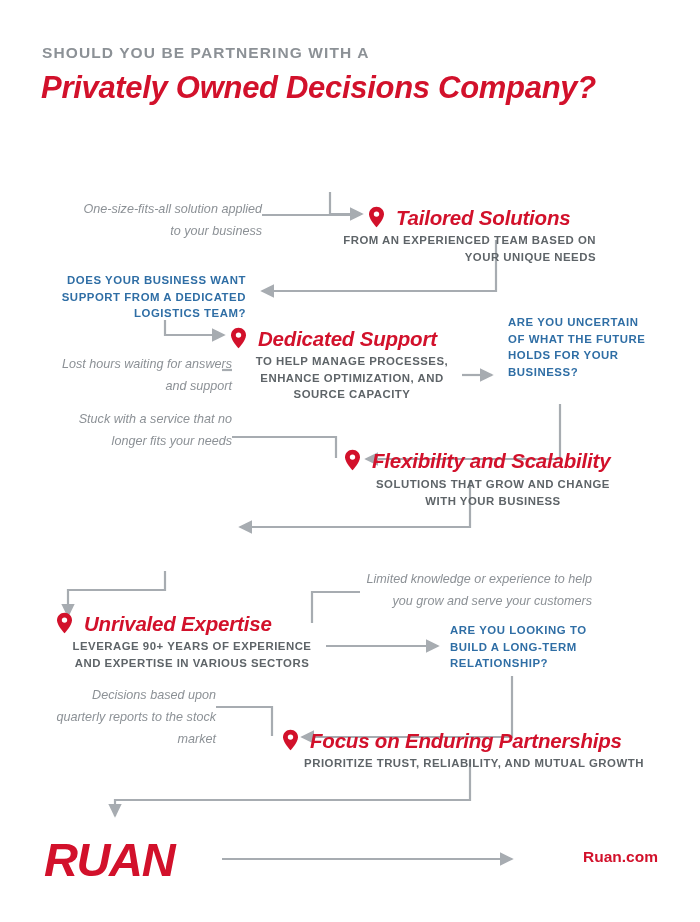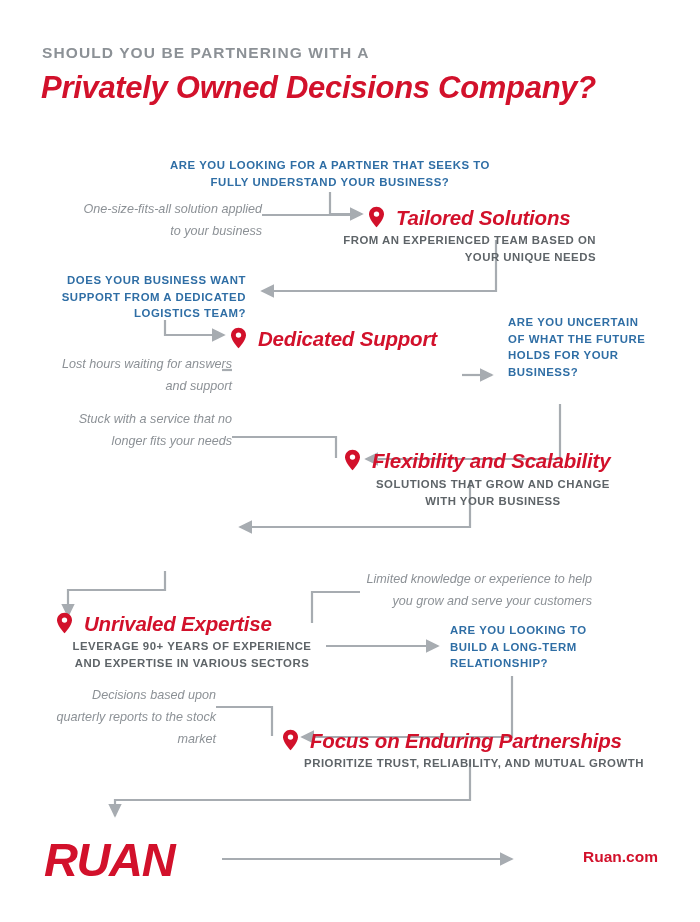--- a/index.html
+++ b/index.html
@@ -161,21 +161,20 @@
       <path d="M512,676 L512,737 L302,737" marker-end="url(#arrow)"></path>
 
       <path d="M216,707 L272,707 L272,736"></path>
 
       <path d="M470,760 L470,800 L115,800 L115,816" marker-end="url(#arrow)"></path>
 
       <path d="M222,859 L512,859" marker-end="url(#arrow)"></path>
     </g>
   </svg>
 
-  <div class="q ta-c" style="left:160px; top:157px; width:340px;">ARE YOU LOOKING FOR A PARTNER THAT SEEKS TO FULLY UNDERSTAND YOUR BUSINESS?</div>
 
   <div class="q ta-r" style="left:40px; top:272px; width:206px;">DOES YOUR BUSINESS WANT SUPPORT FROM A DEDICATED LOGISTICS TEAM?</div>
 
   <div class="q ta-l" style="left:508px; top:314px; width:150px;">ARE YOU UNCERTAIN OF WHAT THE FUTURE HOLDS FOR YOUR BUSINESS?</div>
 
 
   <div class="q ta-l" style="left:450px; top:622px; width:160px;">ARE YOU LOOKING TO BUILD A LONG-TERM RELATIONSHIP?</div>
 
   <div class="pain ta-r" style="left:72px; top:198px; width:190px;">One-size-fits-all solution applied to your business</div>
 
@@ -192,20 +191,21 @@
     <circle cx="8.5" cy="8.1" r="2.7" fill="#ffffff"></circle>
   </svg>
   <div class="feature-title" style="left:396px; top:206px;">Tailored Solutions</div>
   <div class="feature-sub ta-r" style="left:336px; top:232px; width:260px;">FROM AN EXPERIENCED TEAM BASED ON YOUR UNIQUE NEEDS</div>
 
   <svg class="pin" style="left:230px; top:327px;" viewBox="0 0 17 22">
     <path d="M8.5,0.8 C4.3,0.8 1,4.1 1,8.2 C1,13.6 8.5,21.2 8.5,21.2 C8.5,21.2 16,13.6 16,8.2 C16,4.1 12.7,0.8 8.5,0.8 Z" fill="#d2112b"></path>
     <circle cx="8.5" cy="8.1" r="2.7" fill="#ffffff"></circle>
   </svg>
   <div class="feature-title" style="left:258px; top:327px;text-align:right;">Dedicated Support</div>
+  <div class="feature-sub ta-c" style="left:242px; top:353px; width:220px;">TO HELP MANAGE PROCESSES, ENHANCE OPTIMIZATION, AND SOURCE CAPACITY</div>
 
   <svg class="pin" style="left:344px; top:449px;" viewBox="0 0 17 22">
     <path d="M8.5,0.8 C4.3,0.8 1,4.1 1,8.2 C1,13.6 8.5,21.2 8.5,21.2 C8.5,21.2 16,13.6 16,8.2 C16,4.1 12.7,0.8 8.5,0.8 Z" fill="#d2112b"></path>
     <circle cx="8.5" cy="8.1" r="2.7" fill="#ffffff"></circle>
   </svg>
   <div class="feature-title" style="left:372px; top:449px;">Flexibility and Scalability</div>
   <div class="feature-sub ta-c" style="left:368px; top:476px; width:250px;">SOLUTIONS THAT GROW AND CHANGE WITH YOUR BUSINESS</div>
 
   <svg class="pin" style="left:56px; top:612px;" viewBox="0 0 17 22">
     <path d="M8.5,0.8 C4.3,0.8 1,4.1 1,8.2 C1,13.6 8.5,21.2 8.5,21.2 C8.5,21.2 16,13.6 16,8.2 C16,4.1 12.7,0.8 8.5,0.8 Z" fill="#d2112b"></path>

